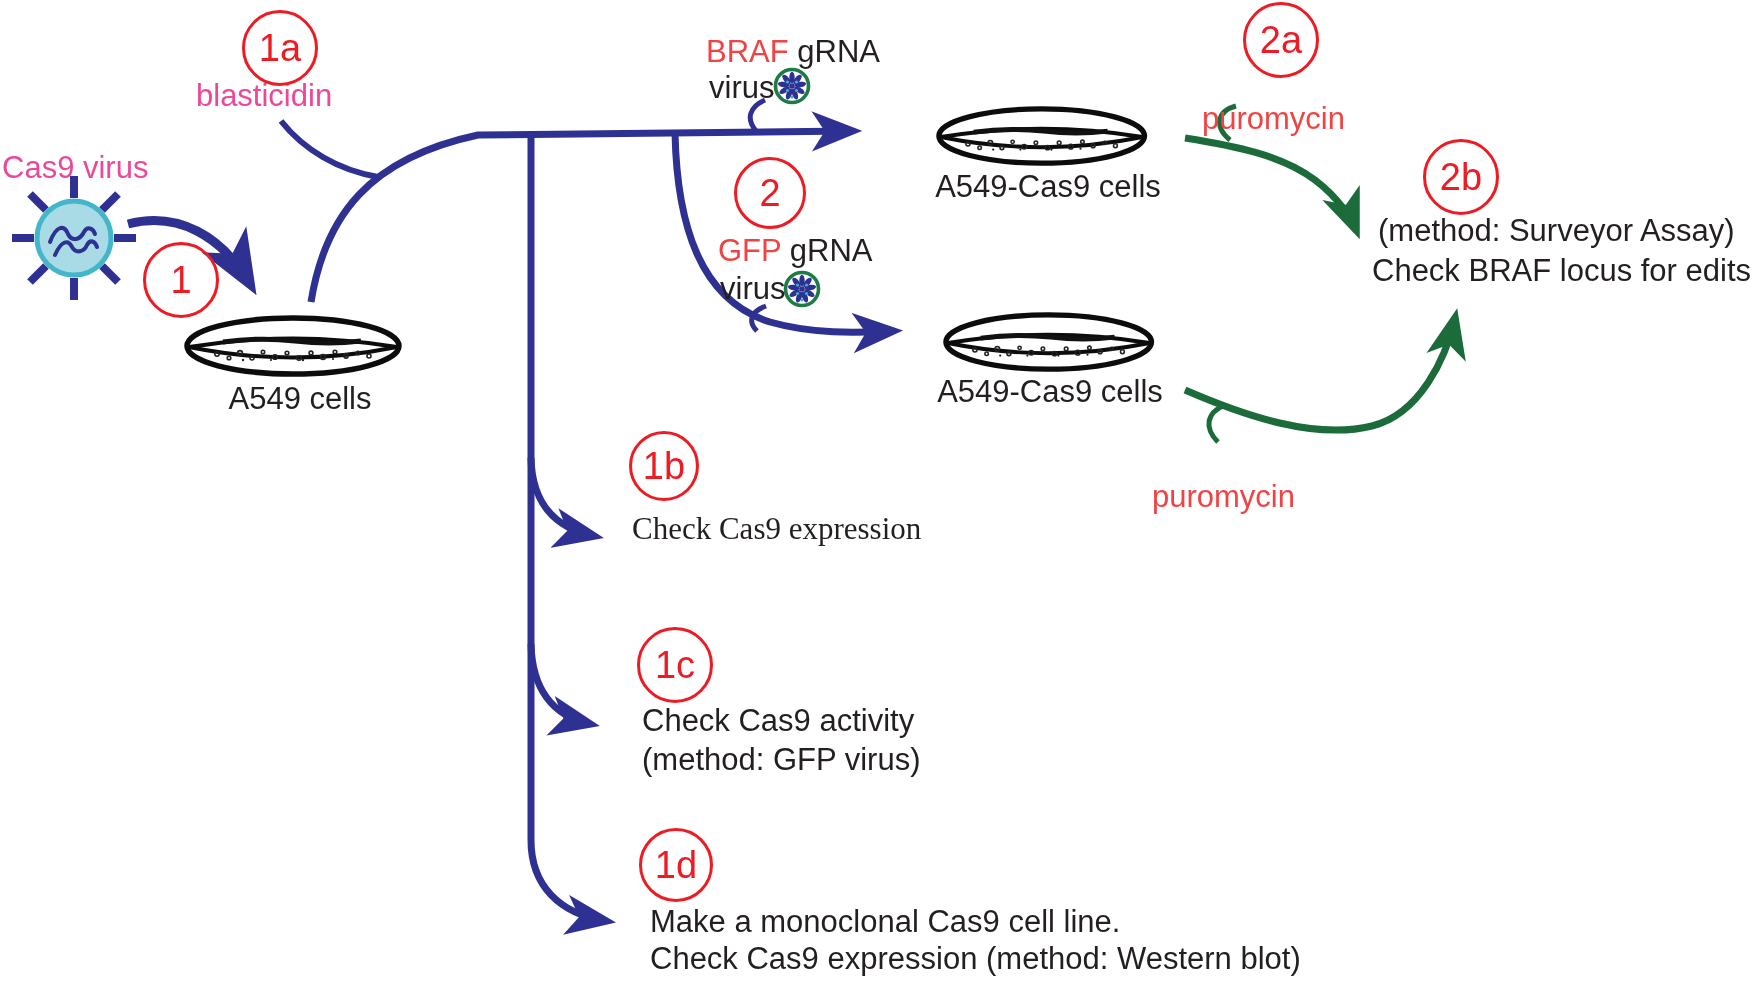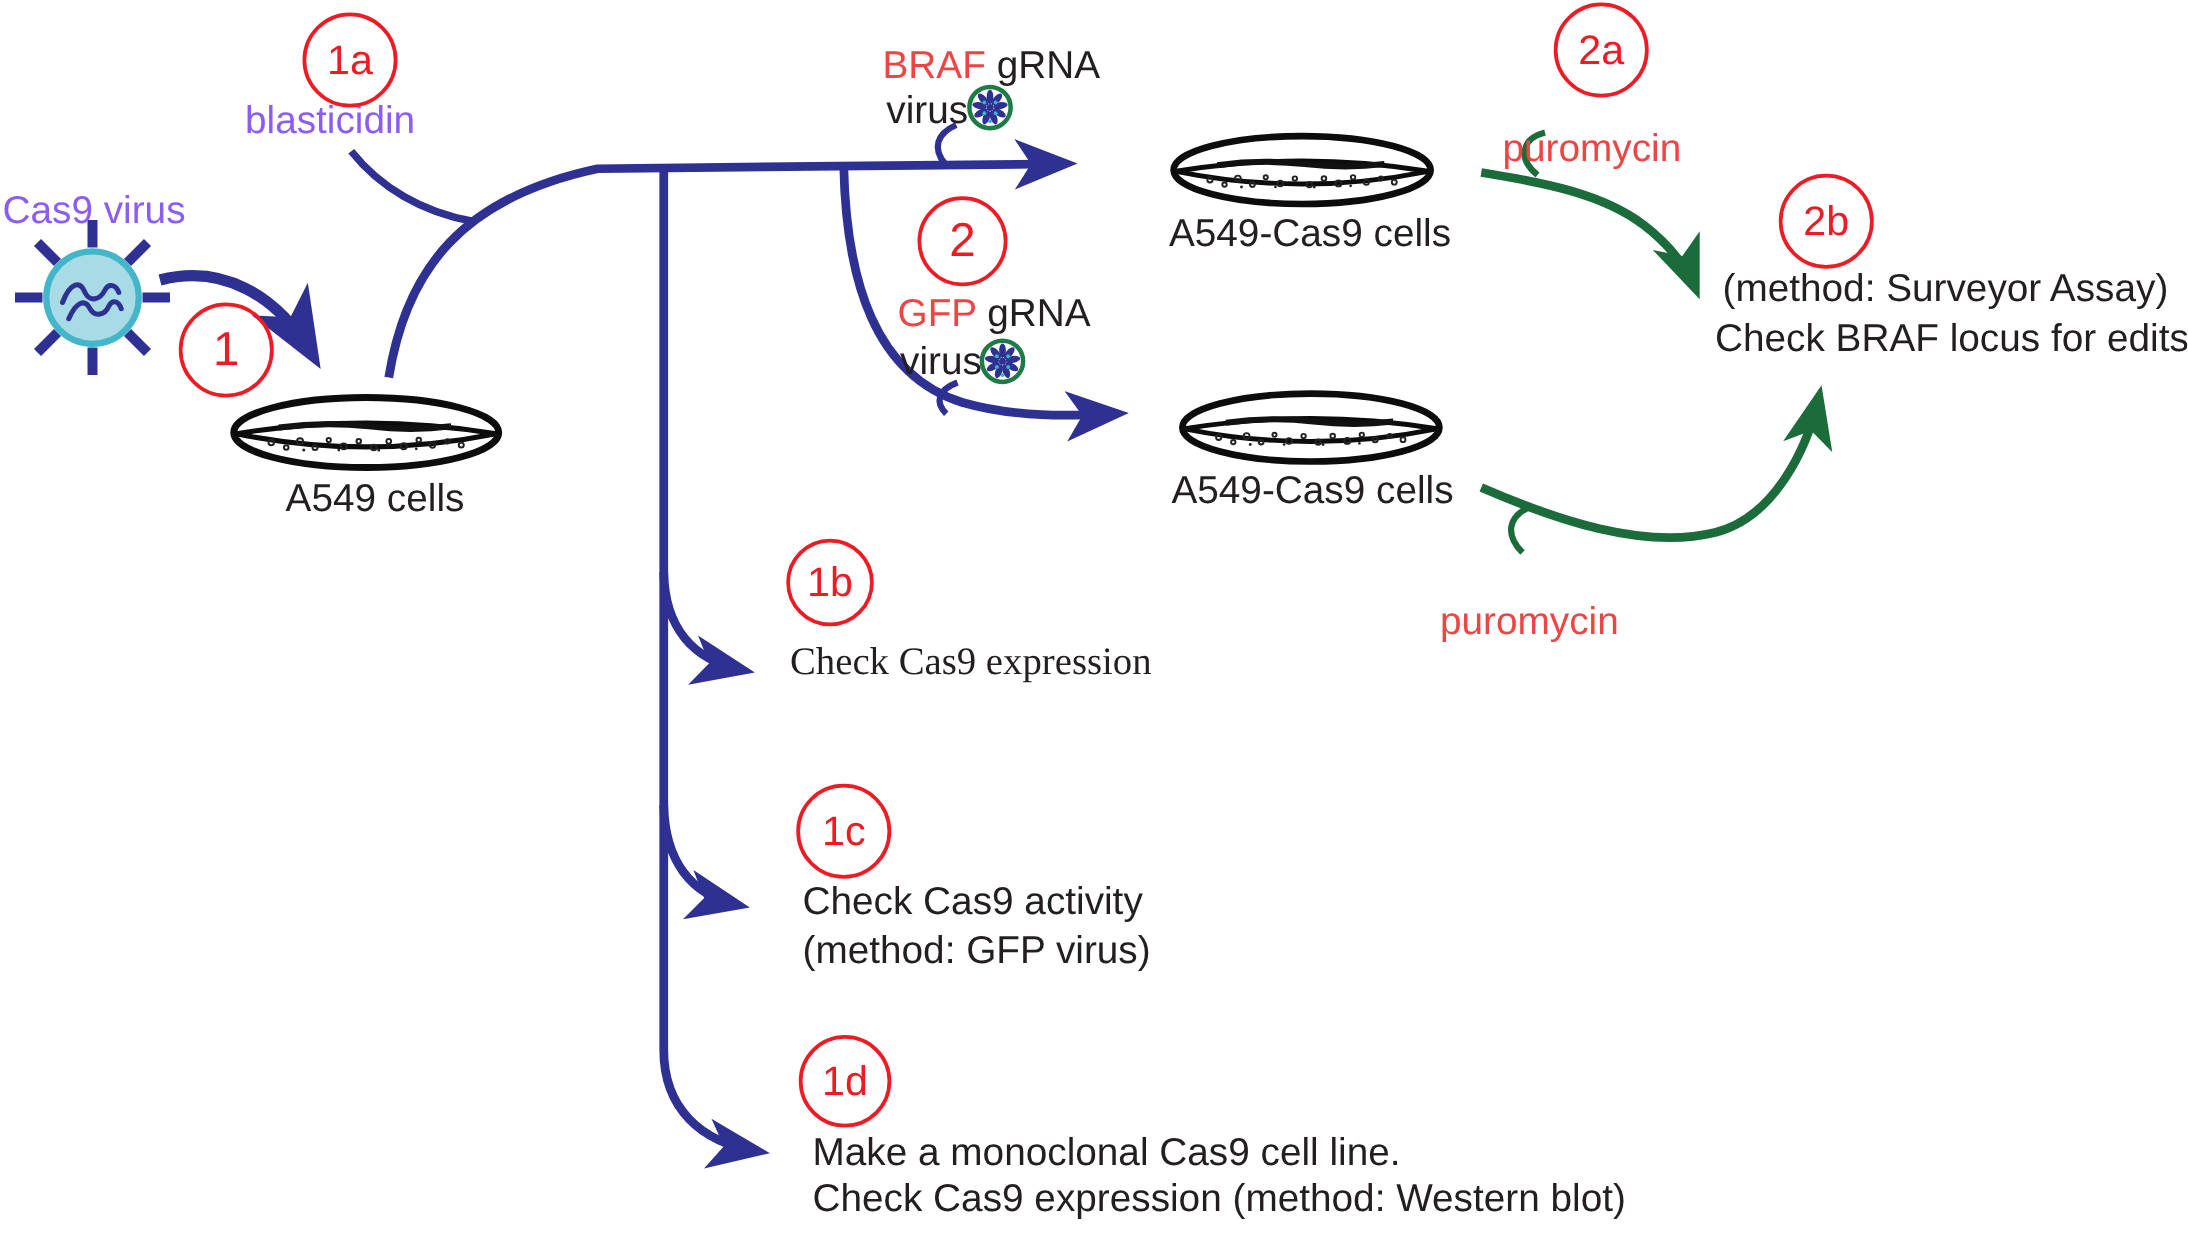--- a/index.html
+++ b/index.html
@@ -1,25 +1,25 @@
 <!DOCTYPE html>
 <html><head>
 <meta charset="utf-8">
 <style>
   html,body{margin:0;padding:0;background:#ffffff;}
   #stage{position:relative;width:1750px;height:992px;background:#ffffff;overflow:hidden;
          font-family:"Liberation Sans", sans-serif;}
   #art{position:absolute;left:0;top:0;width:1750px;height:992px;}
   .lbl{position:absolute;white-space:nowrap;color:#231f20;font-size:31px;line-height:38px;}
-  .navy{color:#8b5cf6;}
+  .navy{color:#ec4899;}
   .green{color:#ef4444;margin-top:28px;}
   .ctr{transform:translateX(-50%);}
   .circle{position:absolute;border:3px solid #ed1c24;border-radius:50%;
           display:flex;align-items:center;justify-content:center;
-          color:#ed1c24;font-size:33px;background:transparent;}
+          color:#ed1c24;font-size:38px;background:transparent;}
   .circle.big{font-size:38px;}
   .block{position:absolute;color:#231f20;font-size:31px;white-space:nowrap;}
   .block div{white-space:nowrap;}
   .lh39 div{line-height:39px;}
   .lh40 div{line-height:40px;}
   .lh37 div{line-height:37px;}
 </style>
 </head>
 <body>
 

